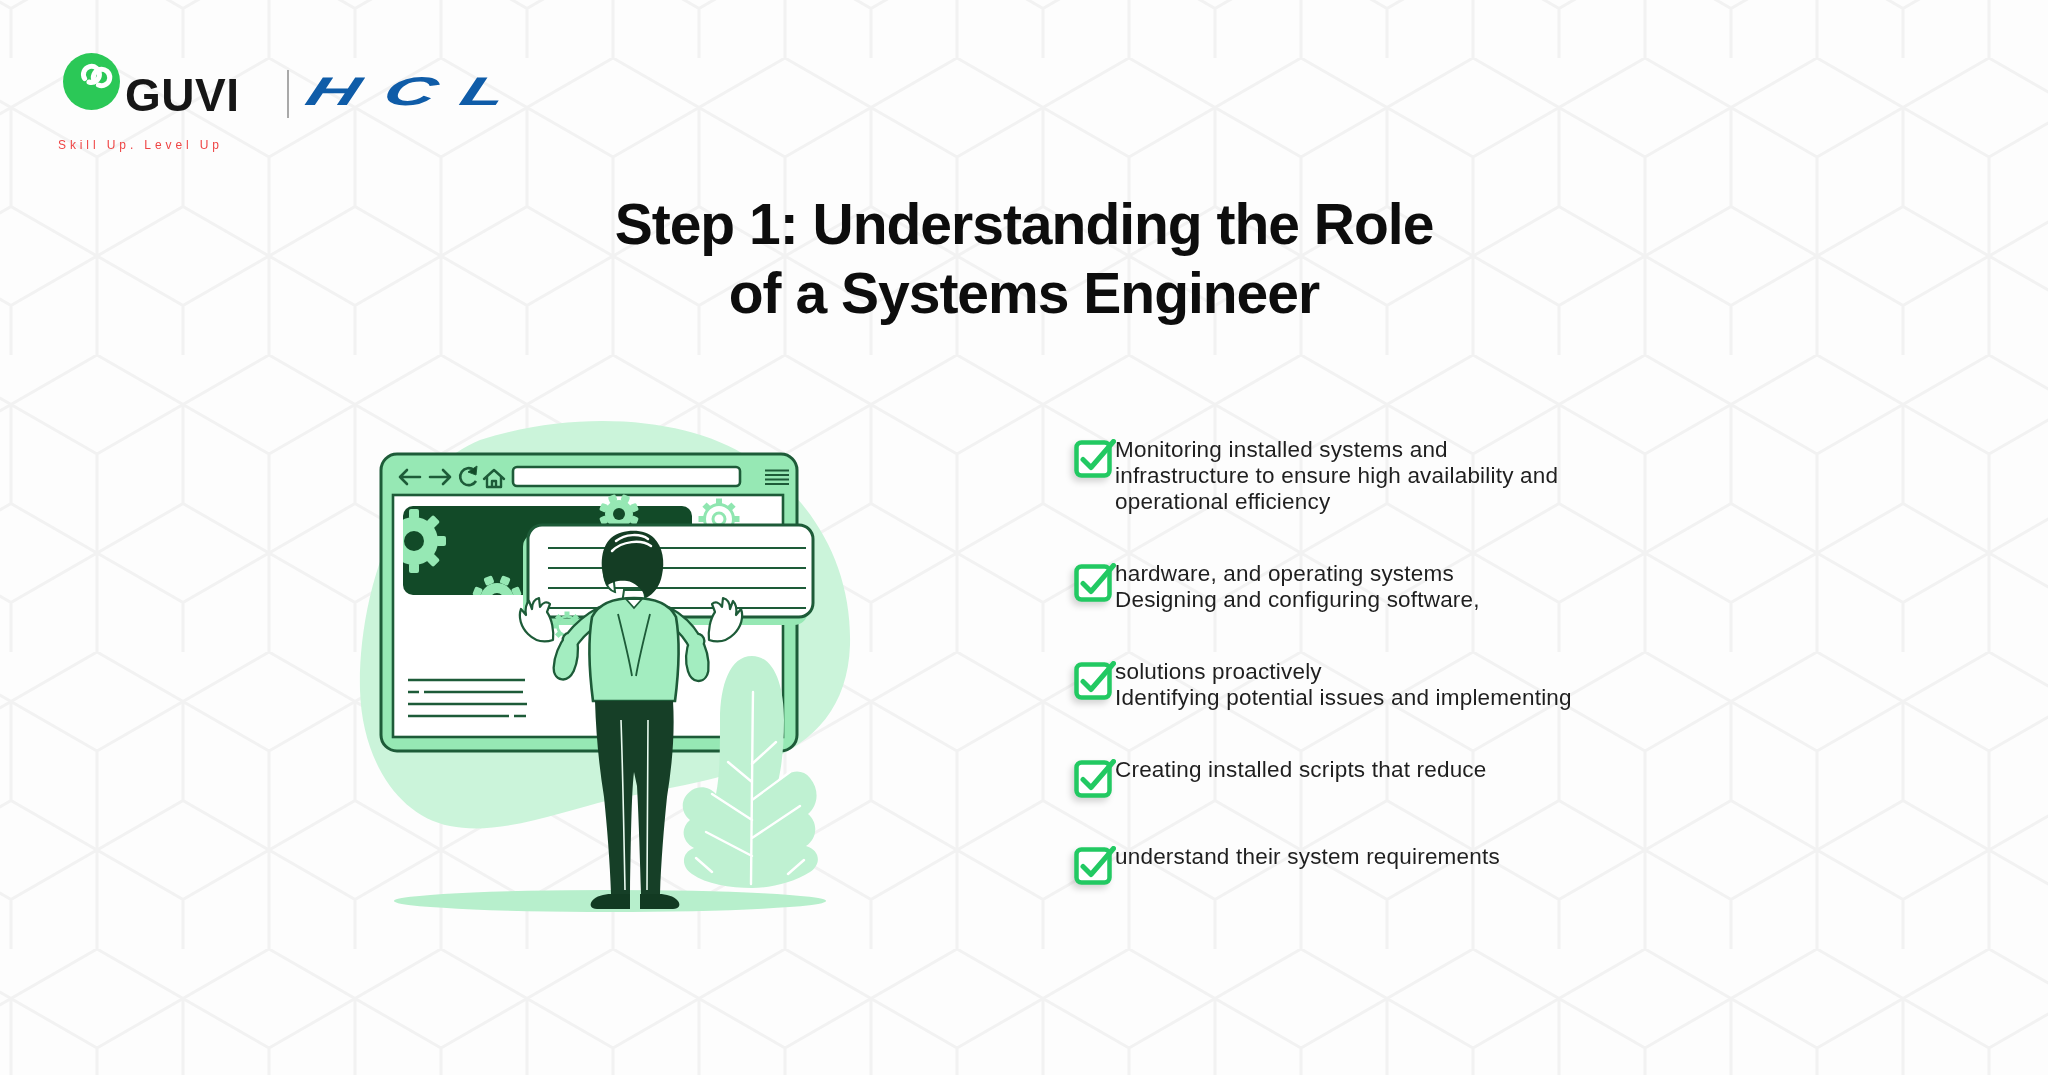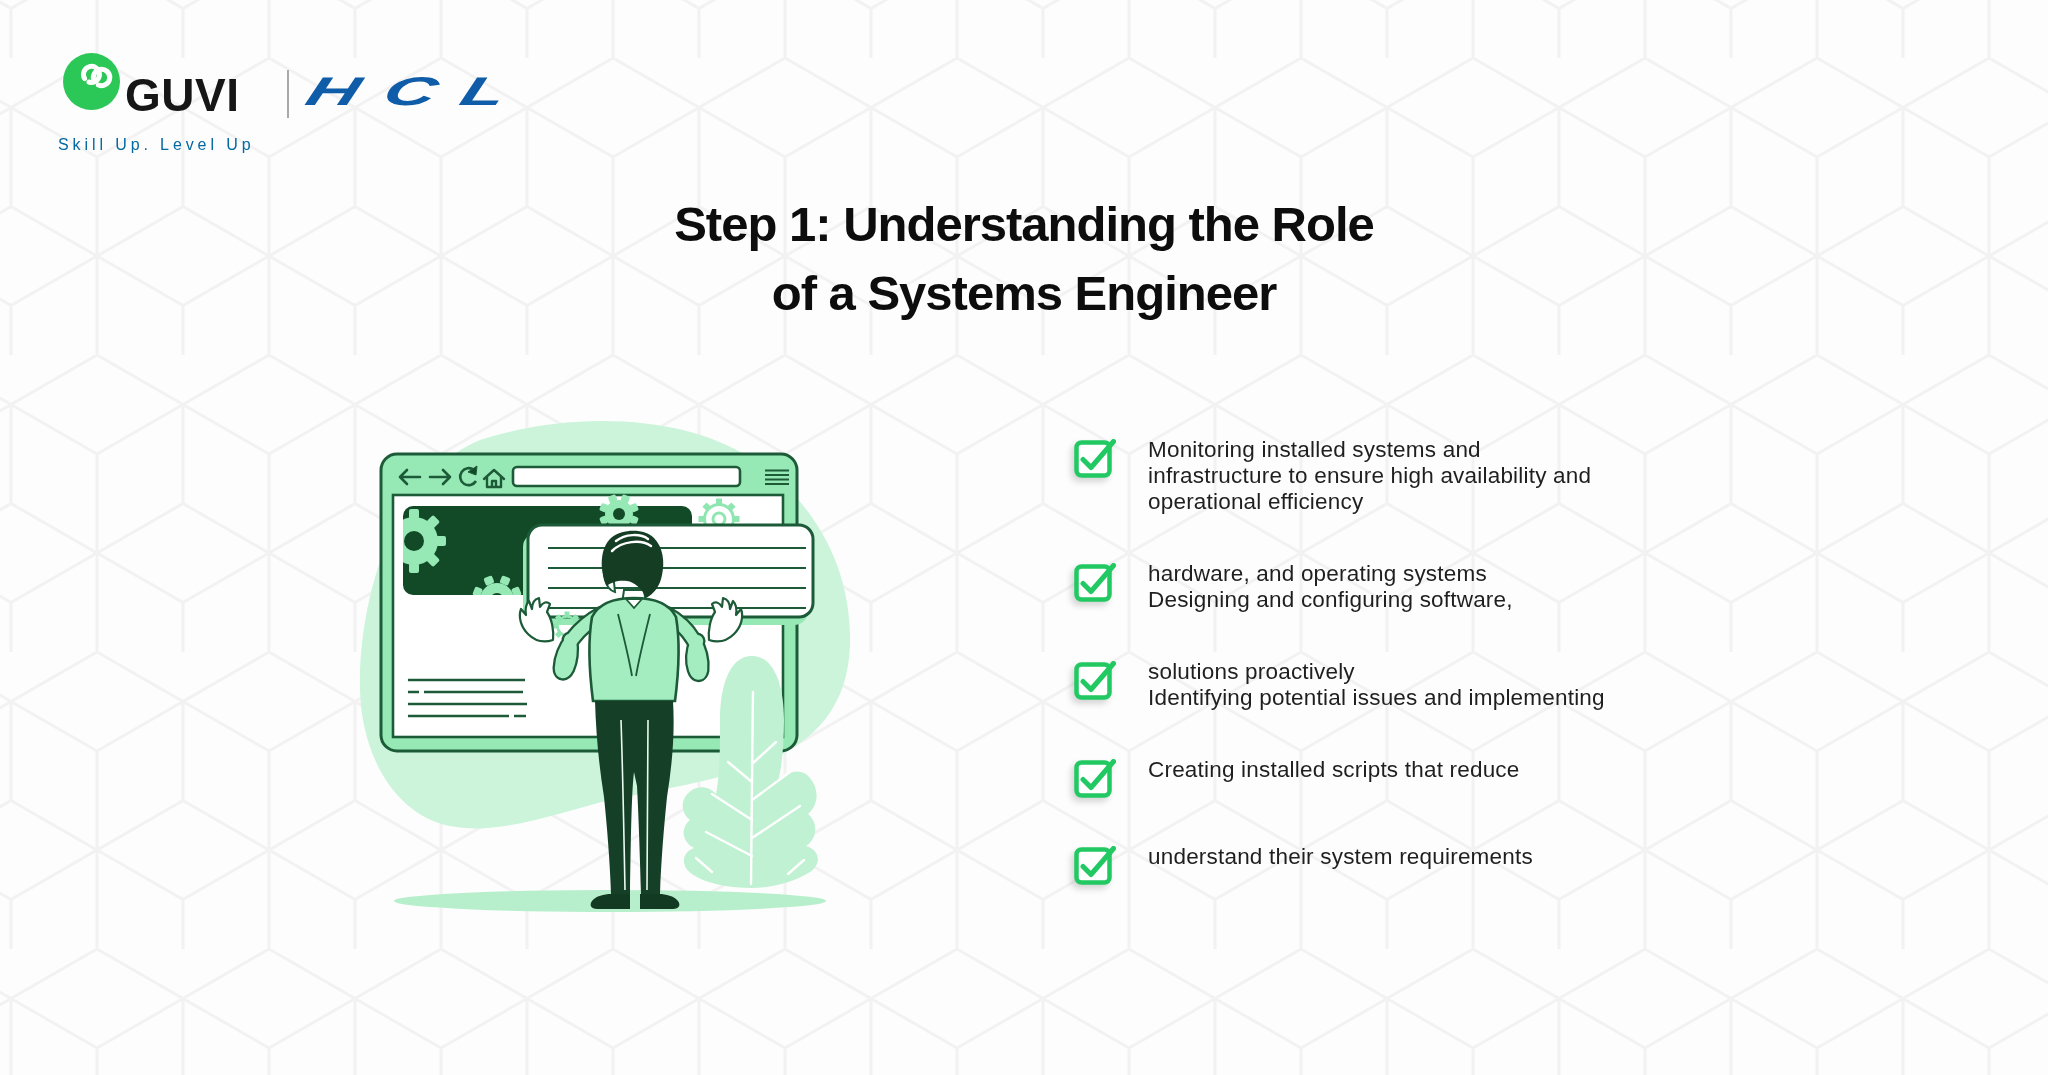--- a/index.html
+++ b/index.html
@@ -18,32 +18,32 @@
   }
   .brand-divider{position:absolute;left:287px;top:70px;width:2px;height:48px;background:#a9a9a9;}
   .brand-hcl{
     position:absolute;left:314px;top:71px;
     font-size:40px;line-height:40px;font-weight:bold;font-style:italic;
     letter-spacing:14px;color:var(--hcl-blue,#0f5ca8);
     transform:scaleX(1.8) skewX(-10deg);transform-origin:left top;white-space:nowrap;
   }
   .brand-tagline{
     position:absolute;left:58px;top:137px;
-    font-size:16px;line-height:16px;letter-spacing:3.9px;color:#0369a1;white-space:nowrap;
+    font-size:12px;line-height:16px;letter-spacing:3.9px;color:#ef4444;white-space:nowrap;
   }
 
   
   .title{
     position:absolute;left:0;right:0;top:190px;text-align:center;
-    font-size:49px;line-height:69px;font-weight:bold;letter-spacing:-1px;color:#0d0d0d;
+    font-size:57px;line-height:69px;font-weight:bold;letter-spacing:-1px;color:#0d0d0d;
   }
 
   
   .checklist{position:absolute;left:1074px;top:437px;width:660px;}
-  .check-item{display:flex;align-items:flex-start;gap:36px;margin-bottom:46px;}
+  .check-item{display:flex;align-items:flex-start;gap:3px;margin-bottom:46px;}
   .cbx{overflow:visible;flex:0 0 auto;margin-top:3px;
        filter:drop-shadow(-3px 4px 3px rgba(0,0,0,0.16));}
   .cbx-box{fill:#fff;stroke:var(--check-green,#22c962);stroke-width:4.5;}
   .cbx-check{fill:none;stroke:var(--check-green,#22c962);stroke-width:5;
              stroke-linecap:round;stroke-linejoin:round;}
   .check-lines{font-size:22.5px;line-height:26px;color:#1f1f1f;letter-spacing:0.2px;white-space:nowrap;}
 
   
   .ill{position:absolute;left:340px;top:400px;width:520px;height:530px;}
   .f-light{fill:var(--ill-light,#cbf4da);}

